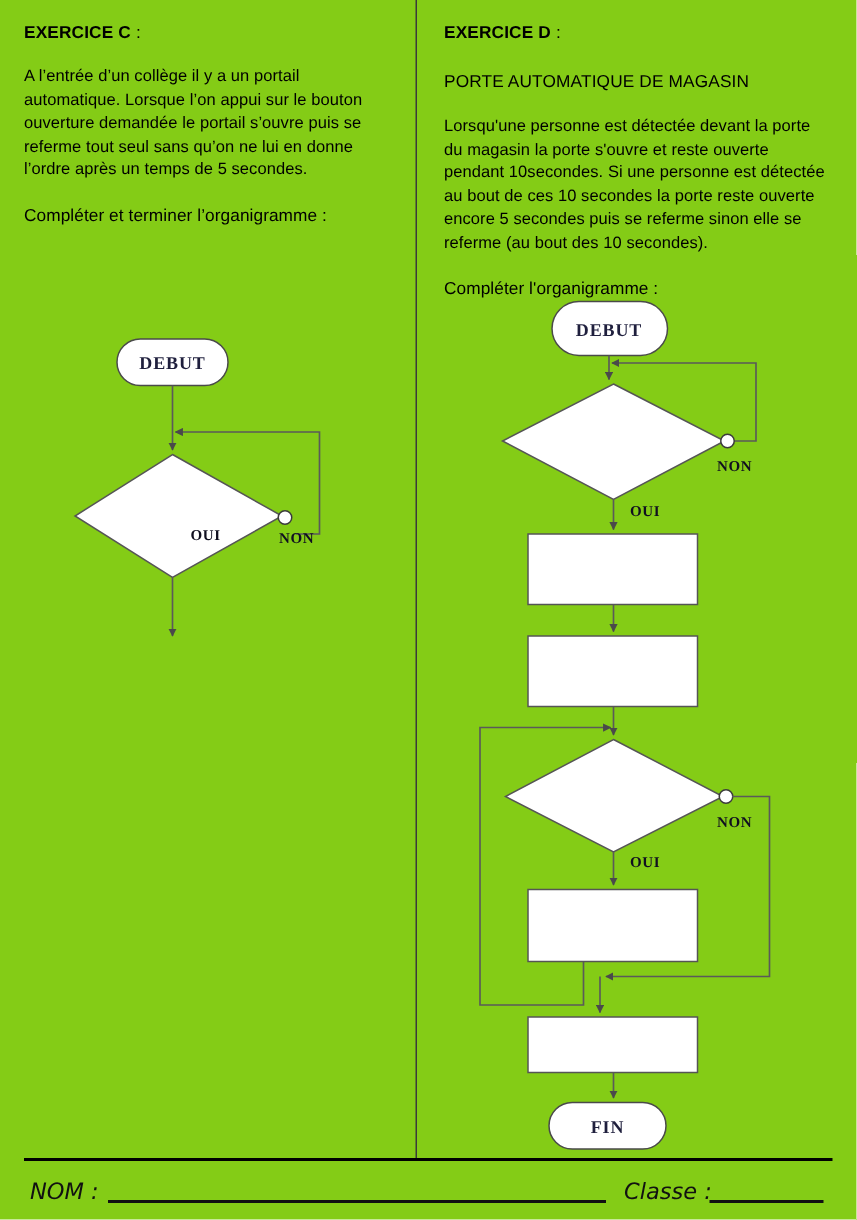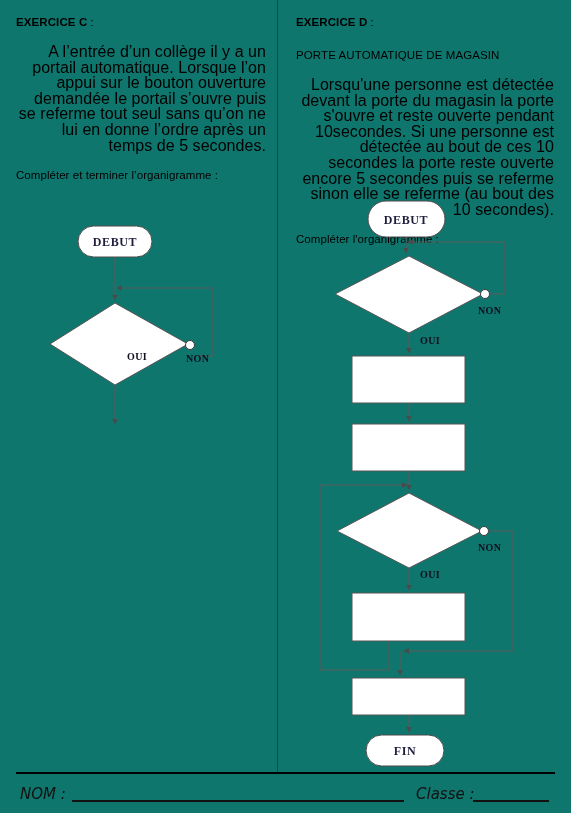--- a/index.html
+++ b/index.html
@@ -4,21 +4,21 @@
 <style>
   html, body {
     margin: 0;
     padding: 0;
     background: #ffffff;
   }
   #page {
     position: relative;
     width: 571px;
     height: 813px;
-    background: #0f766e;
+    background: #84cc16;
     font-family: "Liberation Sans", sans-serif;
     color: #000000;
     overflow: hidden;
   }
 
   
   .col-divider {
     position: absolute;
     left: 277px;
     top: 0;
@@ -39,26 +39,25 @@
     padding-top: 16px;
   }
   .ex-title .thin { font-weight: normal; }
   .ex-sub {
     font-size: 11.5px;
     margin: 0;
     padding-top: 21px;
     letter-spacing: 0.1px;
   }
   .ex-body {
-    font-size: 16px;
+    font-size: 11px;
     line-height: 15.6px;
     margin: 0;
     padding-top: 16px;
     letter-spacing: 0.05px;
-    text-align: right;
   }
   .ex-instr {
     font-size: 11.5px;
     margin: 0;
     padding-top: 16px;
     letter-spacing: 0.05px;
   }
 
   
   .flow {

